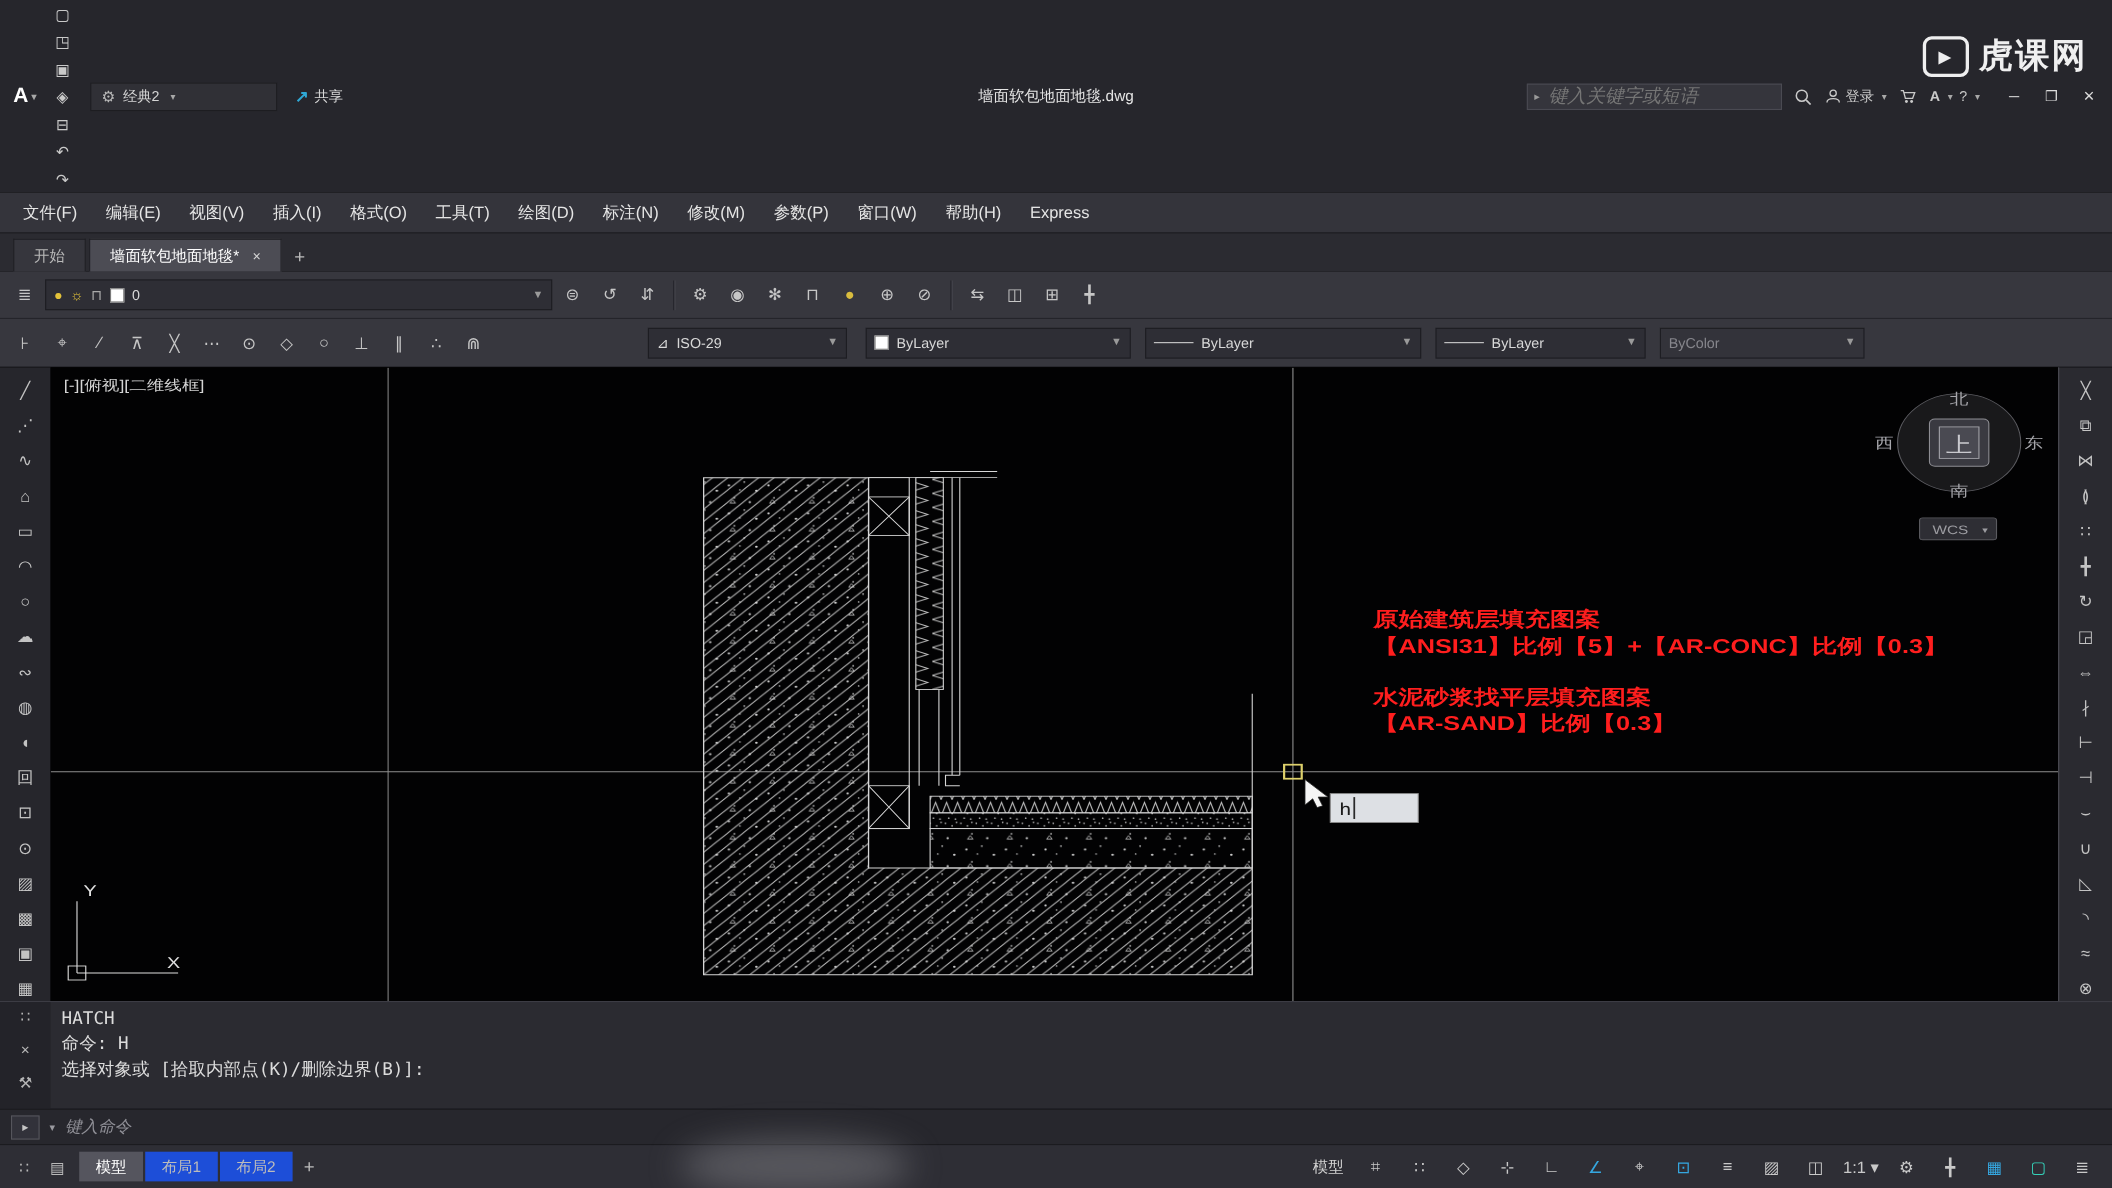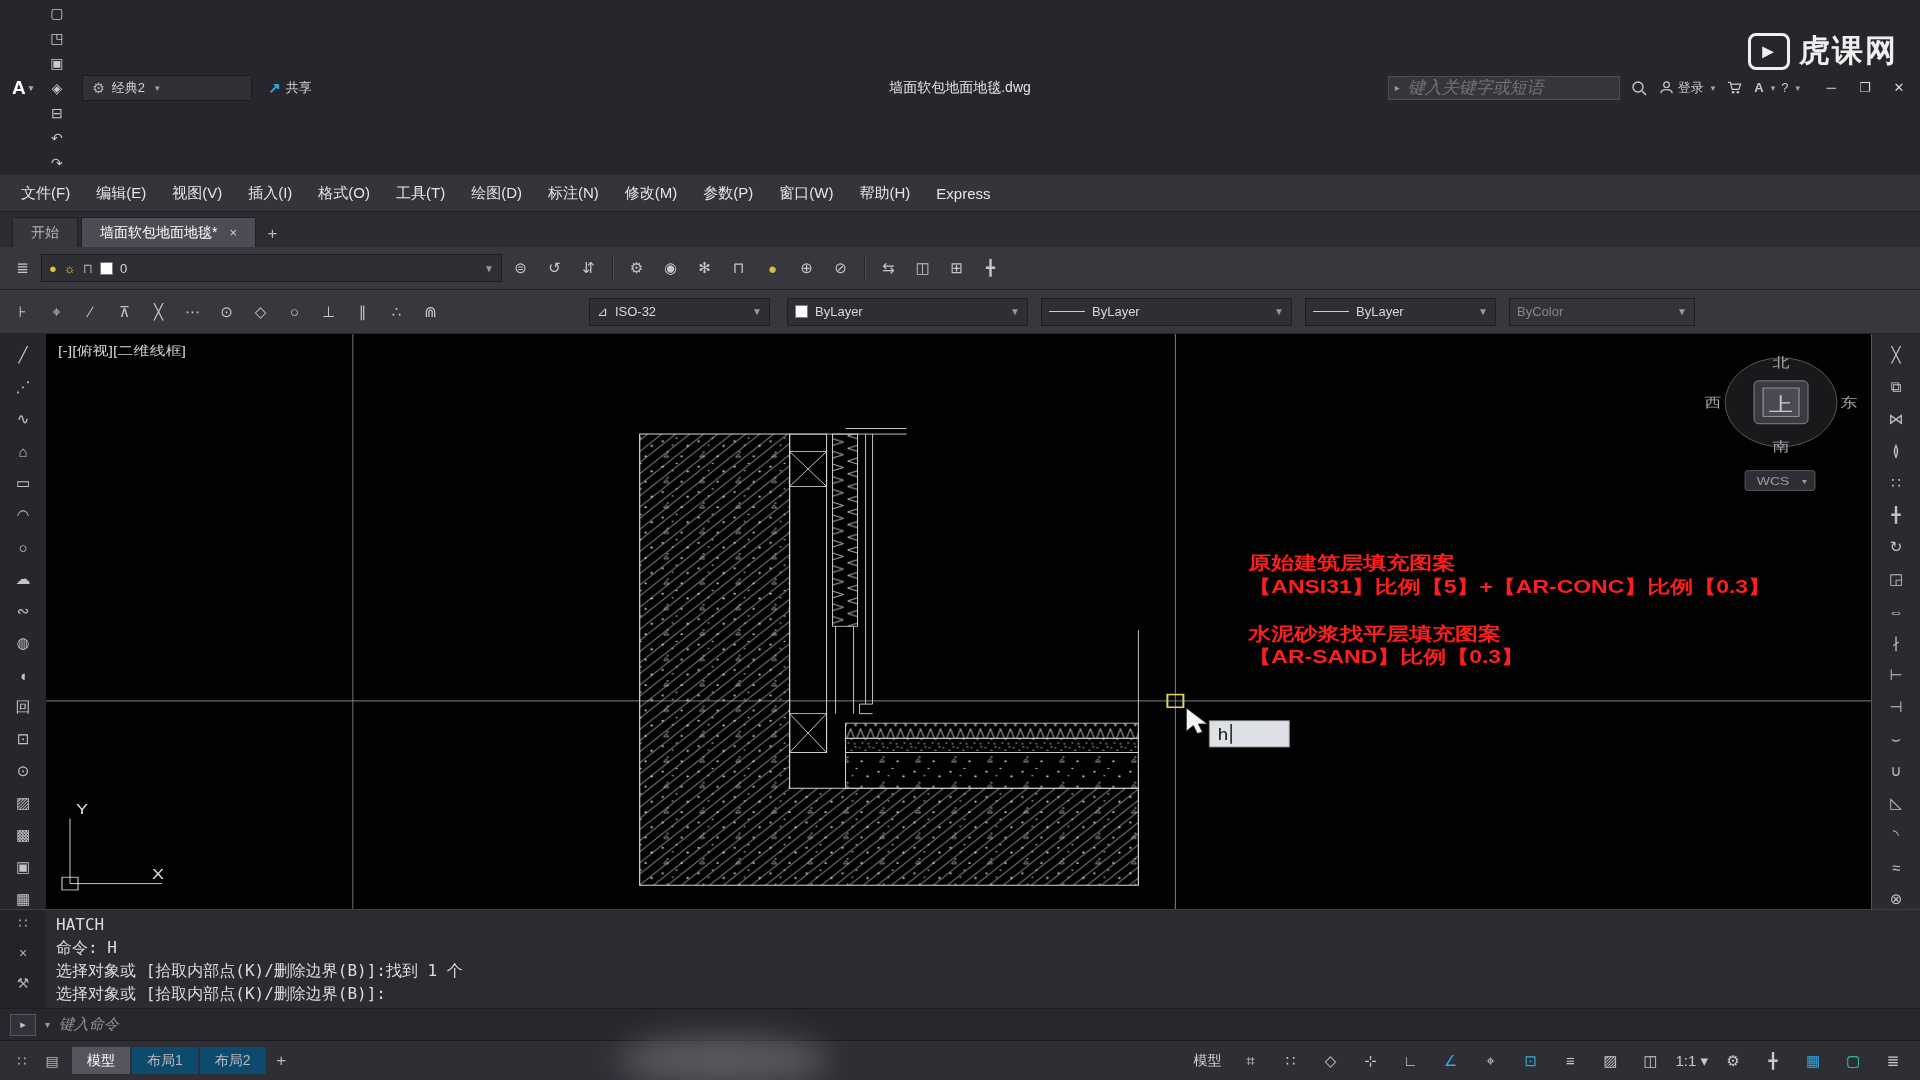--- a/index.html
+++ b/index.html
@@ -70,21 +70,21 @@
   .cmd-strip{width:46px;background:#232329;display:flex;flex-direction:column;align-items:center;padding-top:5px;gap:14px;color:#b5b5b5;font-size:14px;}
   .cmd-lines{flex:1;padding:3px 10px;font-family:"DejaVu Sans Mono",monospace;font-size:16px;color:#dcdcdc;line-height:23px;white-space:pre;}
   .cmd-inputrow{flex:0 0 31px;background:#27272d;display:flex;align-items:center;padding:0 10px;gap:9px;border-top:1px solid #1c1c20;}
   .cmd-btn{width:24px;height:20px;border:1px solid #55555c;display:flex;align-items:center;justify-content:center;color:#c5c5c5;font-size:11px;background:#32323a;}
   .cmd-caret{color:#9a9aa0;font-size:10px;}
   .cmd-placeholder{color:#8f8f96;font-size:15px;font-family:"DejaVu Sans Mono",monospace;font-style:italic;}
 
   
   .statusbar{flex:0 0 39px;background:#2e2e35;display:flex;align-items:center;padding:0 8px;color:#c9c9c9;font-size:14px;border-top:1px solid #1b1b1f;}
   .stat-left-icon{width:28px;height:26px;display:flex;align-items:center;justify-content:center;color:#b9b9b9;font-size:14px;}
-  .ltab{height:27px;padding:0 15px;display:flex;align-items:center;background:#0c4a6e;color:#bbb;margin-right:2px;font-size:14px;}
+  .ltab{height:27px;padding:0 15px;display:flex;align-items:center;background:#1d4ed8;color:#bbb;margin-right:2px;font-size:14px;}
   .ltab.active{background:#55555e;color:#fff;}
   .status-right{margin-left:auto;display:flex;align-items:center;gap:2px;}
   .model-label{margin-right:8px;color:#d2d2d2;}
   .stat-icon{min-width:30px;height:27px;display:flex;align-items:center;justify-content:center;color:#c9c9c9;font-size:15px;padding:0 4px;white-space:nowrap;}
   .stat-icon.active{color:#35a7e0;}
 
   
   .watermark{position:absolute;top:30px;right:22px;display:flex;align-items:center;gap:9px;color:rgba(255,255,255,.93);font-size:31px;font-weight:bold;z-index:60;letter-spacing:2px;}
   .wm-logo{width:36px;height:31px;border:3px solid rgba(255,255,255,.93);border-radius:8px;display:flex;align-items:center;justify-content:center;font-size:14px;}
   .smudge{position:absolute;left:618px;bottom:-6px;width:210px;height:52px;background:rgba(150,150,155,.40);filter:blur(15px);border-radius:50%;z-index:55;}
@@ -232,21 +232,21 @@
         <span class="ticon">⊙</span>
         <span class="ticon">◇</span>
         <span class="ticon">○</span>
         <span class="ticon">⊥</span>
         <span class="ticon">∥</span>
         <span class="ticon">∴</span>
         <span class="ticon">⋒</span>
       </div>
     <div class="combo iso-combo">
       <span>⊿</span>
-      <span>ISO-32</span>
+      <span>ISO-29</span>
       <span class="arrow">▼</span>
     </div>
     <div class="combo color-combo">
       <span class="swatch"></span>
       <span>ByLayer</span>
       <span class="arrow">▼</span>
     </div>
     <div class="combo ltype-combo">
       <span class="lt-line"></span>
       <span>ByLayer</span>
@@ -407,21 +407,21 @@
         <span class="sicon">⊗</span>
       </div>
   </div>
 
   <div class="cmdarea">
     <div class="cmd-strip">
         <span>∷</span>
         <span>×</span>
         <span>⚒</span>
       </div>
-    <div class="cmd-lines"><div class="cmd-line">HATCH</div><div class="cmd-line">命令: H</div><div class="cmd-line">选择对象或 [拾取内部点(K)/删除边界(B)]:找到 1 个</div><div class="cmd-line">选择对象或 [拾取内部点(K)/删除边界(B)]:</div></div>
+    <div class="cmd-lines"><div class="cmd-line">HATCH</div><div class="cmd-line">命令: H</div><div class="cmd-line">选择对象或 [拾取内部点(K)/删除边界(B)]:</div></div>
   </div>
   <div class="c cmd-inputrow">
     <span class="cmd-btn">▸</span>
     <span class="cmd-caret">▾</span>
     <span class="cmd-placeholder">键入命令</span>
   </div>
 
   <div class="statusbar">
     <div style="display:flex;gap:2px;margin-right:6px;">
         <span class="stat-left-icon">∷</span>

